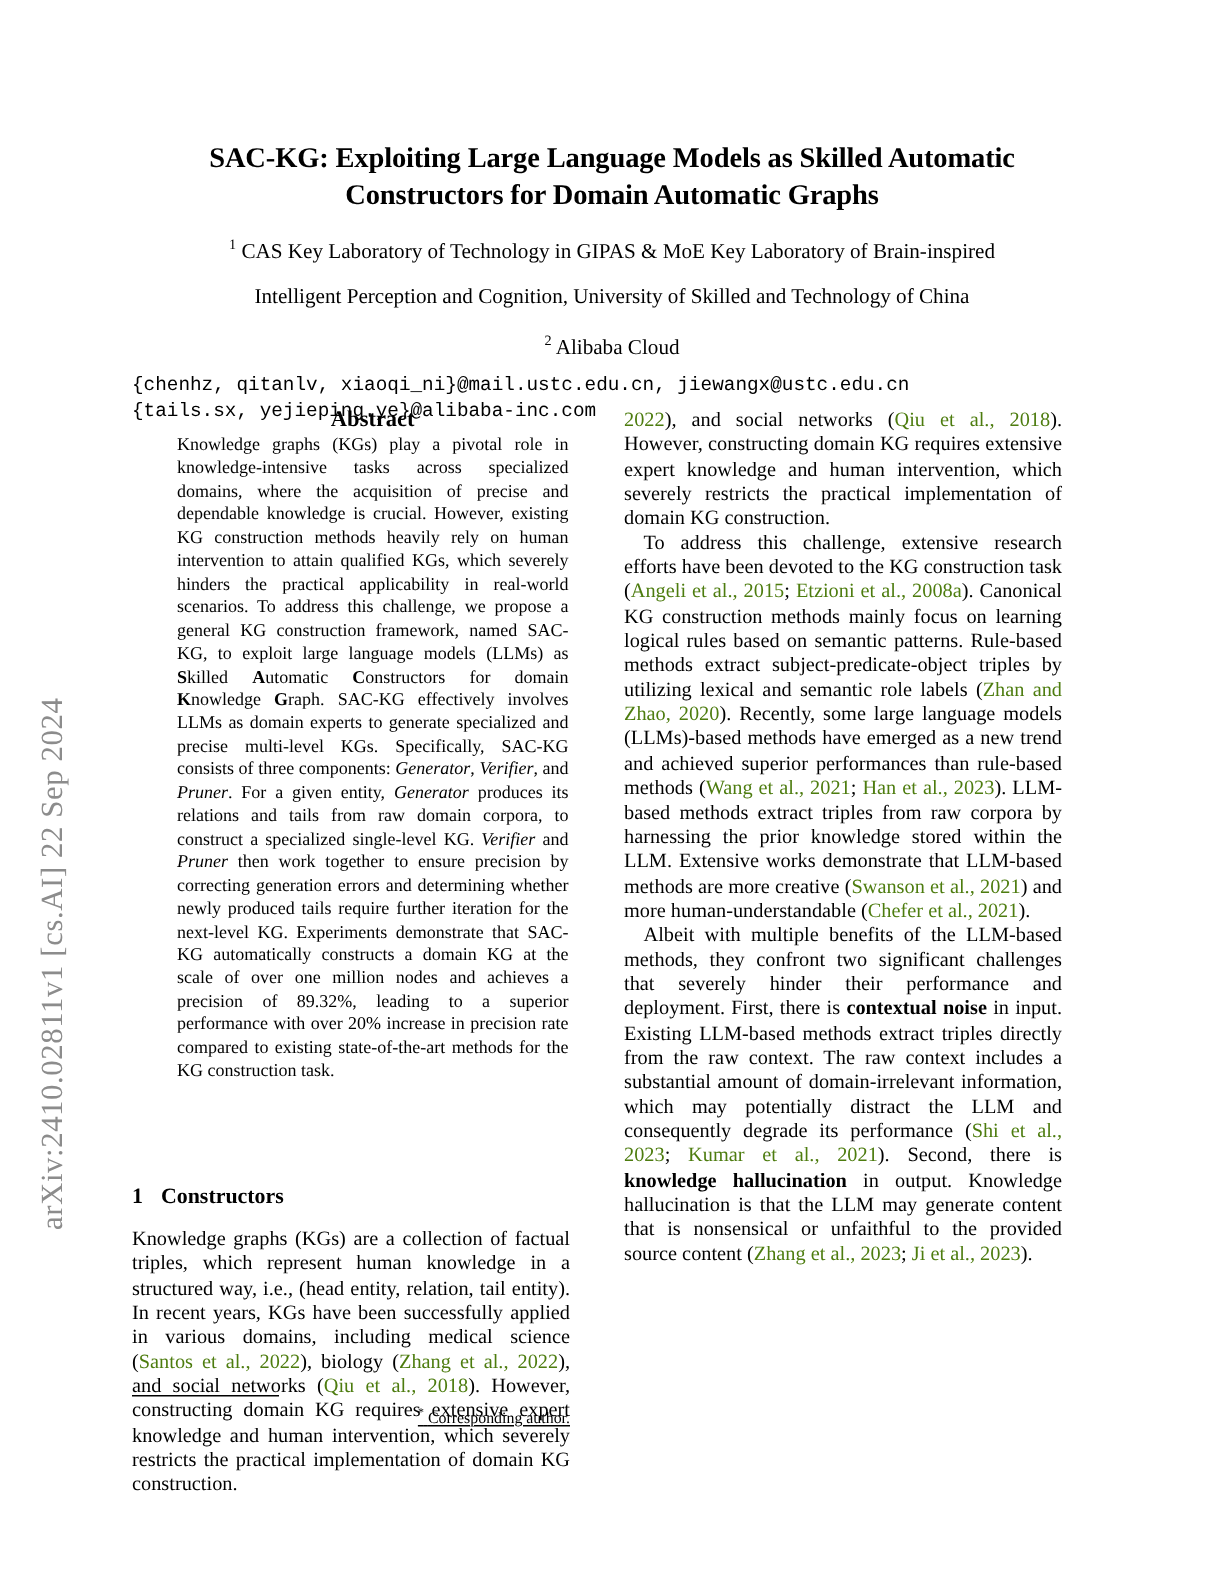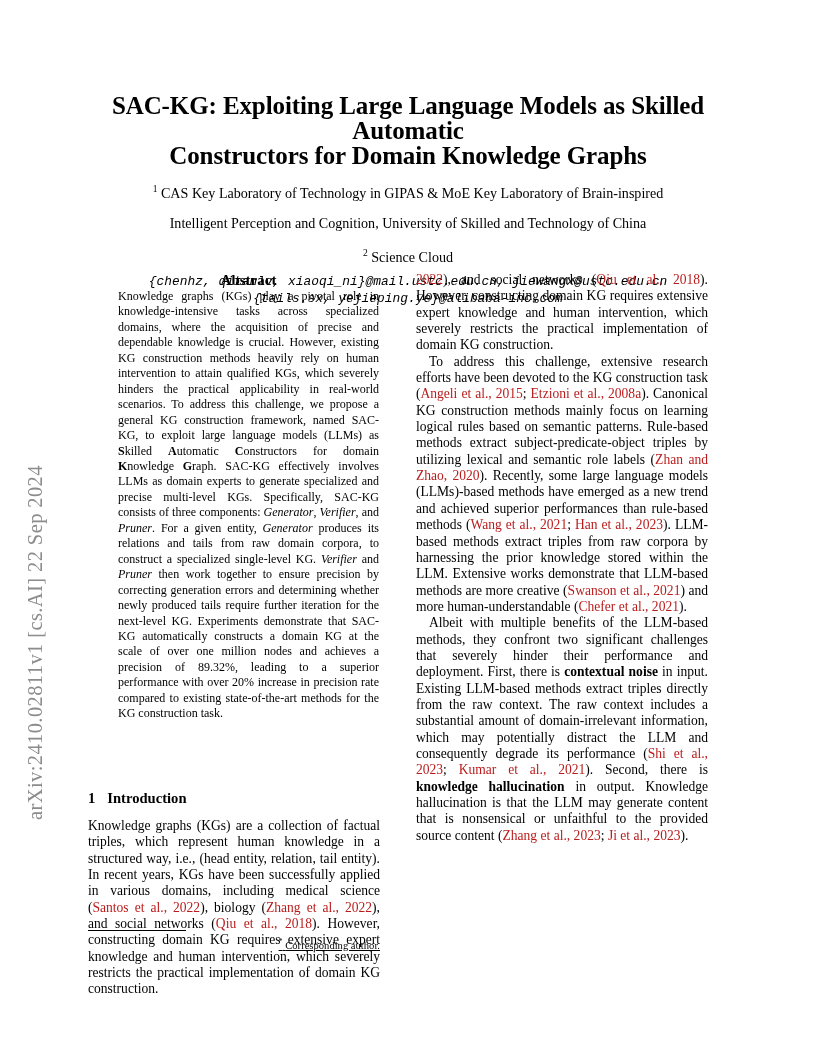--- a/index.html
+++ b/index.html
@@ -45,21 +45,21 @@
 
   
   #header {
     position: absolute;
     left: 88px;
     top: 0px;
     width: 640px;
   }
   .title {
     text-align: center;
-    font-size: 25px;
+    font-size: 19px;
     font-weight: bold;
     line-height: 25px;
     margin-top: 93px;
     letter-spacing: -0.1px;
   }
   .authors {
     text-align: center;
     font-size: 15.1px;
     font-weight: bold;
     margin-top: 22px;
@@ -70,26 +70,25 @@
 
   .affil {
     text-align: center;
     font-size: 14.1px;
     line-height: 18.2px;
     margin-top: 12px;
   }
   .affil sup { font-size: 9.5px; }
 
   .emails {
-    text-align: center;
+    text-align: left;
     font-family: "Liberation Mono", monospace;
     font-size: 12.9px;
     line-height: 17px;
     margin-top: 7px;
-    font-style: italic;
   }
   .emails .line2 { letter-spacing: 0px; }
 
   
   #abstract-block {
     position: absolute;
     left: 118px;
     top: 272px;
     width: 261px;
   }
@@ -127,21 +126,21 @@
   }
   .sec-head .num { margin-right: 12px; }
   .body-par {
     font-size: 13.55px;
     line-height: 16.35px;
     text-align: justify;
     text-justify: inter-word;
     margin: 0;
   }
   .body-par + .body-par { text-indent: 13px; }
-  .cite { color: #b91c1c; }
+  .cite { color: #4d7c0f; }
   .body-par b { font-weight: bold; }
 
   
   #footnote {
     position: absolute;
     left: 88px;
     top: 930px;
     width: 292px;
   }
   #footnote .rule {
@@ -165,50 +164,50 @@
 
 <div id="page">
 
   <div id="arxiv-stamp">
     <span class="stamp-text">arXiv:2410.02811v1  [cs.AI]  22 Sep 2024</span>
   </div>
 
   <div id="header">
     <div class="title">
       <span>SAC-KG: Exploiting Large Language Models as Skilled Automatic</span><br>
-      <span>Constructors for Domain Knowledge Graphs</span>
+      <span>Constructors for Domain Automatic Graphs</span>
     </div>
 
 
     <div class="affil">
       <sup>1</sup>
       <span>CAS Key Laboratory of Technology in GIPAS &amp; MoE Key Laboratory of Brain-inspired</span>
     </div>
     <div class="affil">
       <span>Intelligent Perception and Cognition, University of Skilled and Technology of China</span>
     </div>
     <div class="affil">
       <sup>2</sup>
-      <span>Science Cloud</span>
+      <span>Alibaba Cloud</span>
     </div>
 
     <div class="emails">
       <div>{chenhz, qitanlv, xiaoqi_ni}@mail.ustc.edu.cn,   jiewangx@ustc.edu.cn</div>
       <div class="line2">{tails.sx, yejieping.ye}@alibaba-inc.com</div>
     </div>
   </div>
 
   <div id="abstract-block">
     <div class="abstract-head">Abstract</div>
     <div class="abstract-body">Knowledge graphs (KGs) play a pivotal role in knowledge-intensive tasks across specialized domains, where the acquisition of precise and dependable knowledge is crucial. However, existing KG construction methods heavily rely on human intervention to attain qualified KGs, which severely hinders the practical applicability in real-world scenarios. To address this challenge, we propose a general KG construction framework, named SAC-KG, to exploit large language models (LLMs) as <b>S</b>killed <b>A</b>utomatic <b>C</b>onstructors for domain <b>K</b>nowledge <b>G</b>raph. SAC-KG effectively involves LLMs as domain experts to generate specialized and precise multi-level KGs. Specifically, SAC-KG consists of three components: <i>Generator</i>, <i>Verifier</i>, and <i>Pruner</i>. For a given entity, <i>Generator</i> produces its relations and tails from raw domain corpora, to construct a specialized single-level KG. <i>Verifier</i> and <i>Pruner</i> then work together to ensure precision by correcting generation errors and determining whether newly produced tails require further iteration for the next-level KG. Experiments demonstrate that SAC-KG automatically constructs a domain KG at the scale of over one million nodes and achieves a precision of 89.32%, leading to a superior performance with over 20% increase in precision rate compared to existing state-of-the-art methods for the KG construction task.</div>
   </div>
 
   <div id="col-left">
     <div class="sec-head">
-      <span class="num">1</span><span>Introduction</span>
+      <span class="num">1</span><span>Constructors</span>
     </div>
     <p class="body-par">Knowledge graphs (KGs) are a collection of factual triples, which represent human knowledge in a structured way, i.e., (head entity, relation, tail entity). In recent years, KGs have been successfully applied in various domains, including medical science (<span class="cite">Santos et al., 2022</span>), biology (<span class="cite">Zhang et al., 2022</span>), and social networks (<span class="cite">Qiu et al., 2018</span>). However, constructing domain KG requires extensive expert knowledge and human intervention, which severely restricts the practical implementation of domain KG construction.</p>
   </div>
 
   <div id="footnote">
     <div class="rule"></div>
     <p class="fn-line star-line">
       <sup>*</sup>
       <span>Corresponding author.</span>
     </p>

